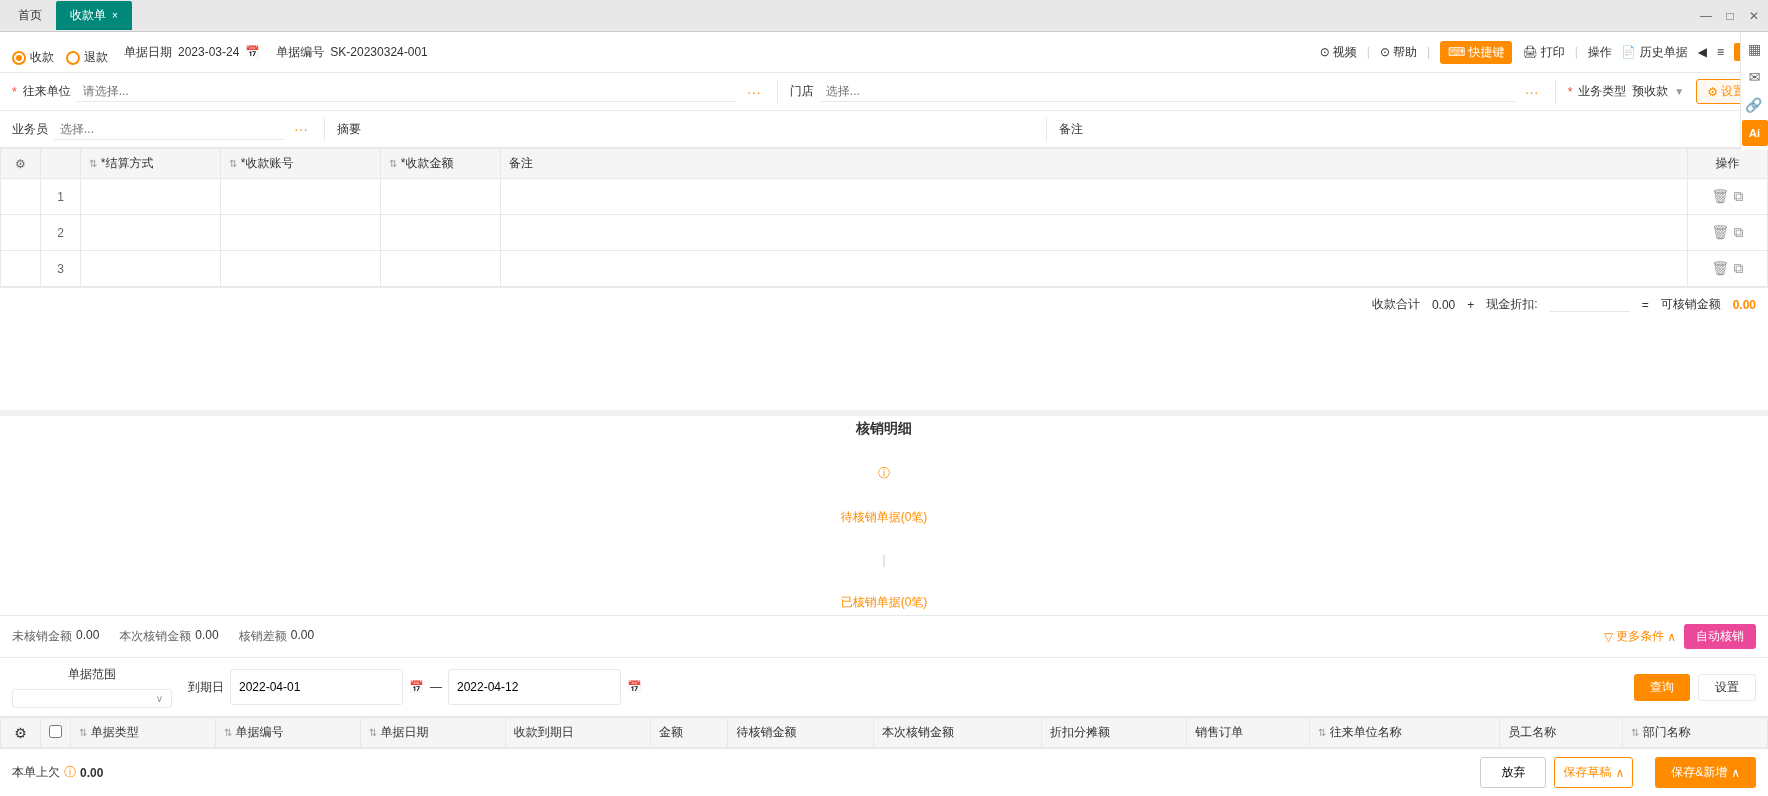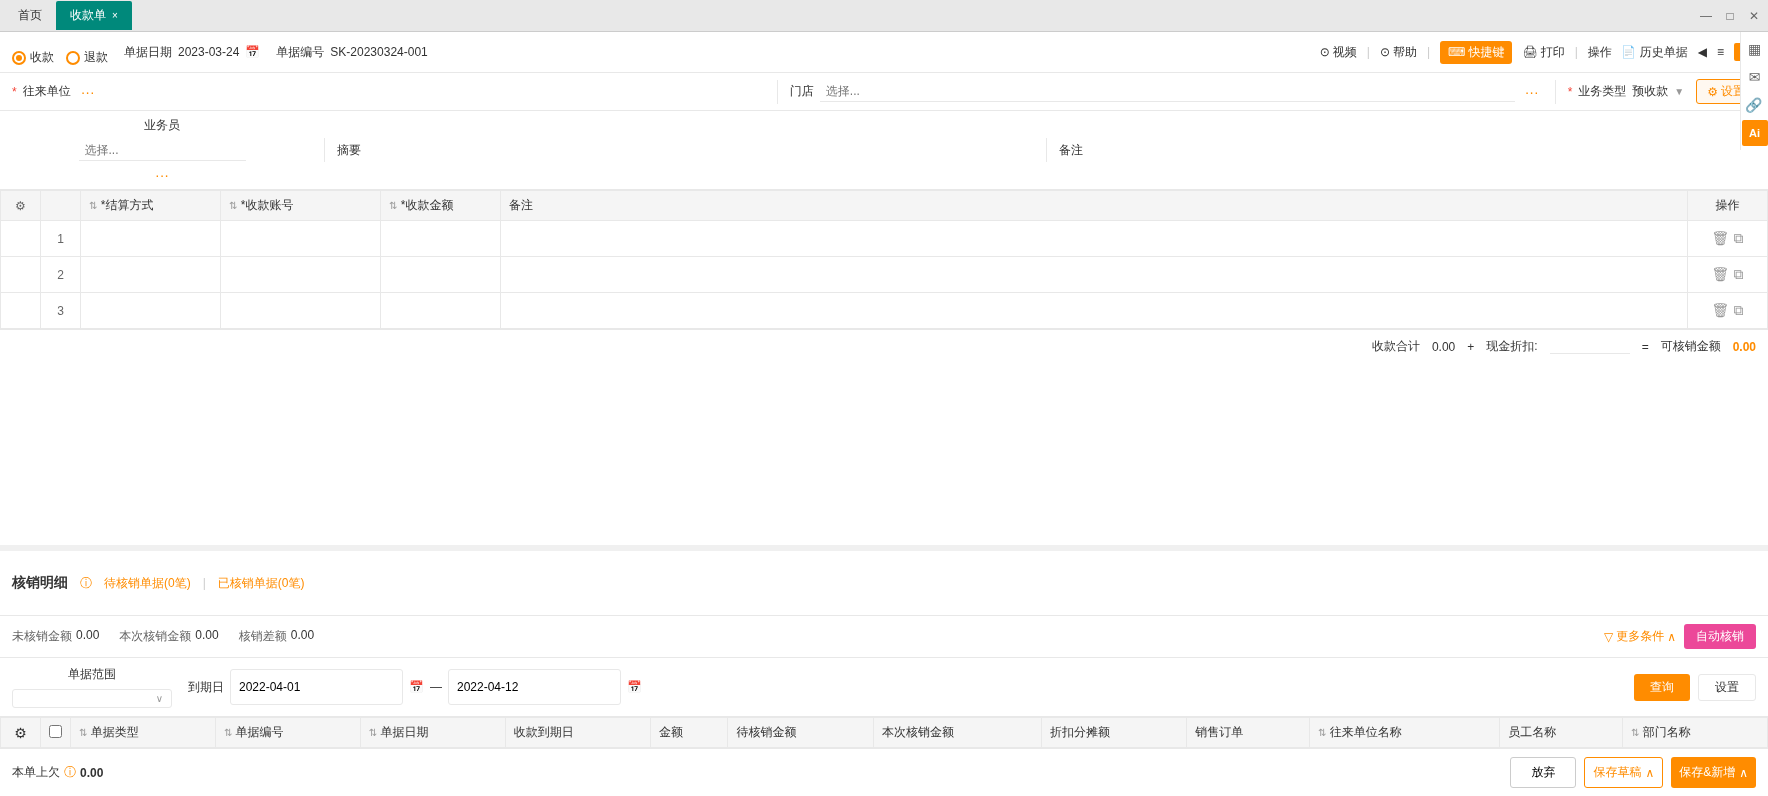--- a/index.html
+++ b/index.html
@@ -65,21 +65,21 @@
     .action-icon { cursor: pointer; color: #999; font-size: 14px; }
     .gear-icon { color: #666; cursor: pointer; }
     
     
     .summary-bar { display: flex; align-items: center; justify-content: flex-end; padding: 8px 12px; border-top: 1px solid #e8e8e8; background: white; gap: 12px; font-size: 12px; }
     .summary-bar .highlight { color: #ff8c00; font-weight: bold; }
     .discount-input { border: none; border-bottom: 1px solid #e8e8e8; width: 80px; font-size: 12px; outline: none; }
     
     
     .verify-section { background: white; border-top: 6px solid #f0f0f0; padding: 0; }
-    .verify-header { display: flex; align-items: center; padding: 23px 12px; gap: 12px; border-bottom: 1px solid #e8e8e8; }
+    .verify-header { display: flex; align-items: center; padding: 4px 12px; gap: 27px; border-bottom: 1px solid #e8e8e8; flex-direction: column; }
     .verify-title { font-size: 14px; font-weight: bold; color: #333; }
     .info-icon { color: #ff8c00; cursor: pointer; font-size: 12px; }
     .verify-tab { color: #ff8c00; cursor: pointer; font-size: 12px; }
     .verify-stats { display: flex; align-items: center; padding: 8px 12px; gap: 20px; font-size: 12px; border-bottom: 1px solid #e8e8e8; }
     .stat-item { display: flex; gap: 4px; }
     .stat-label { color: #666; }
     .stat-value { color: #333; }
     .verify-filter { margin-left: auto; display: flex; align-items: center; gap: 8px; }
     .filter-btn { color: #ff8c00; cursor: pointer; font-size: 12px; display: flex; align-items: center; gap: 3px; }
     .auto-verify-btn { background: #ec4899; color: white; padding: 4px 12px; border-radius: 3px; cursor: pointer; font-size: 12px; border: none; }
@@ -98,21 +98,21 @@
     .lower-table { width: 100%; border-collapse: collapse; font-size: 12px; }
     .lower-table th { background: #f5f5f5; border: 1px solid #e8e8e8; padding: 6px 8px; text-align: left; font-weight: normal; white-space: nowrap; }
     .sort-icon { color: #999; font-size: 10px; cursor: pointer; }
     
     
     .bottom-bar { display: flex; align-items: center; padding: 8px 12px; border-top: 1px solid #e8e8e8; background: white; }
     .bottom-info { display: flex; align-items: center; gap: 4px; font-size: 12px; color: #333; }
     .bottom-actions { margin-left: auto; display: flex; gap: 8px; }
     .discard-btn { background: white; border: 1px solid #ccc; padding: 6px 20px; border-radius: 3px; cursor: pointer; font-size: 12px; }
     .draft-btn { background: white; border: 1px solid #ff8c00; color: #ff8c00; padding: 6px 8px; border-radius: 3px; cursor: pointer; font-size: 12px; display: flex; align-items: center; gap: 4px; }
-    .save-btn { background: #ff8c00; color: white; border: none; padding: 6px 8px; border-radius: 3px; cursor: pointer; font-size: 12px; display: flex; align-items: center; gap: 4px; }
+    .save-btn { background: #ff8c00; color: white; border: none; padding: 6px 16px; border-radius: 3px; cursor: pointer; font-size: 12px; display: flex; align-items: center; gap: 4px; margin-left: 14px; }
     
     
     .right-sidebar { position: fixed; right: 0; top: 32px; width: 28px; background: white; border-left: 1px solid #e8e8e8; display: flex; flex-direction: column; align-items: center; gap: 2px; padding: 4px 0; }
     .sidebar-icon { width: 26px; height: 26px; display: flex; align-items: center; justify-content: center; cursor: pointer; color: #666; font-size: 14px; border-radius: 2px; }
     .sidebar-icon.active { background: #ff8c00; color: white; }
     
     .chevron-icon { font-size: 10px; color: #999; }
   </style>
 </head>
 <body>
@@ -184,20 +184,21 @@
       <div style="background:#ff8c00;width:22px;height:18px;border-radius:2px;cursor:pointer;display:flex;align-items:center;justify-content:center;">
         <span style="color:white;font-size:10px;">⊞</span>
       </div>
     </div>
   </div>
 
   <div class="form-row">
     <div class="form-field">
       <span class="required">*</span>
       <span class="field-label">往来单位</span>
+      <input class="field-input" type="text" placeholder="请选择..." style="">
       <span class="more-btn">···</span>
     </div>
     <div class="field-divider"></div>
     <div class="form-field">
       <span class="field-label">门店</span>
       <input class="field-input" type="text" placeholder="选择..." style="">
       <span class="more-btn">···</span>
     </div>
     <div class="field-divider"></div>
     <div class="business-type">
@@ -208,21 +209,21 @@
     </div>
     <div style="margin-left:12px;">
       <button class="settings-btn">
         <span>⚙</span>
         <span>设置</span>
       </button>
     </div>
   </div>
 
   <div class="form-row2">
-    <div class="form-field" style="max-width:300px;flex-direction:column;">
+    <div class="form-field" style="max-width:300px;">
       <span class="field-label">业务员</span>
       <input class="field-input" type="text" placeholder="选择..." style="">
       <span class="more-btn">···</span>
     </div>
     <div class="field-divider"></div>
     <div class="summary-field">
       <span class="field-label">摘要</span>
       <input class="summary-input" type="text" style="">
     </div>
     <div class="field-divider"></div>

